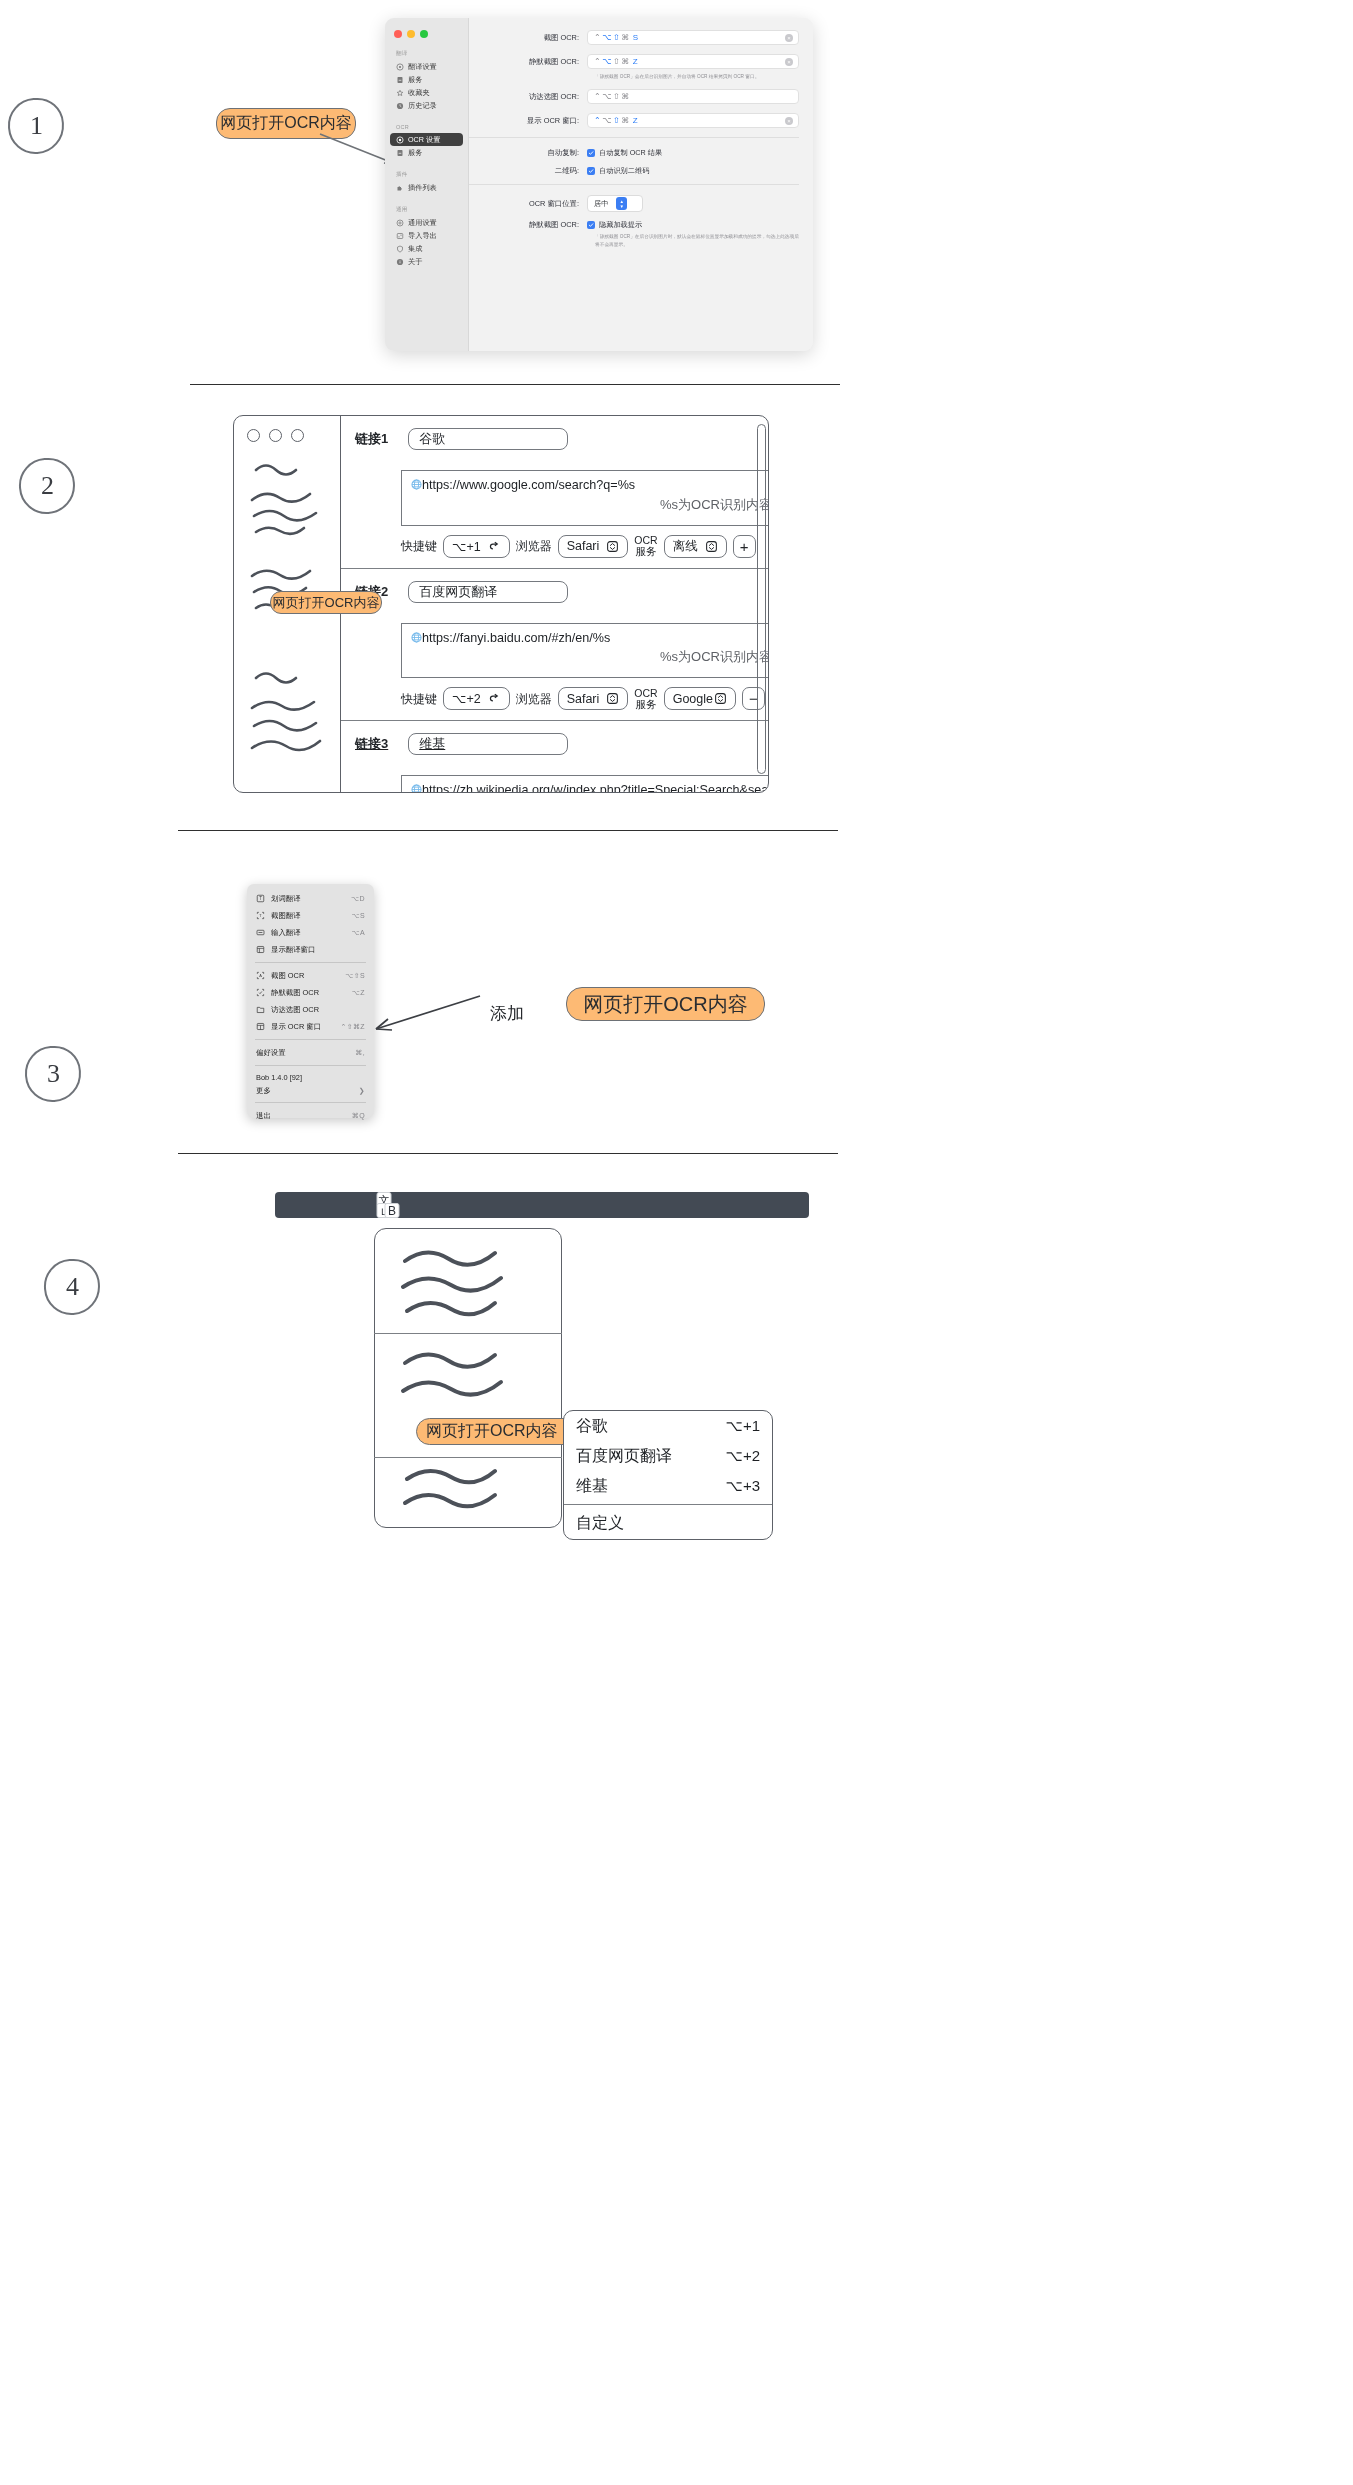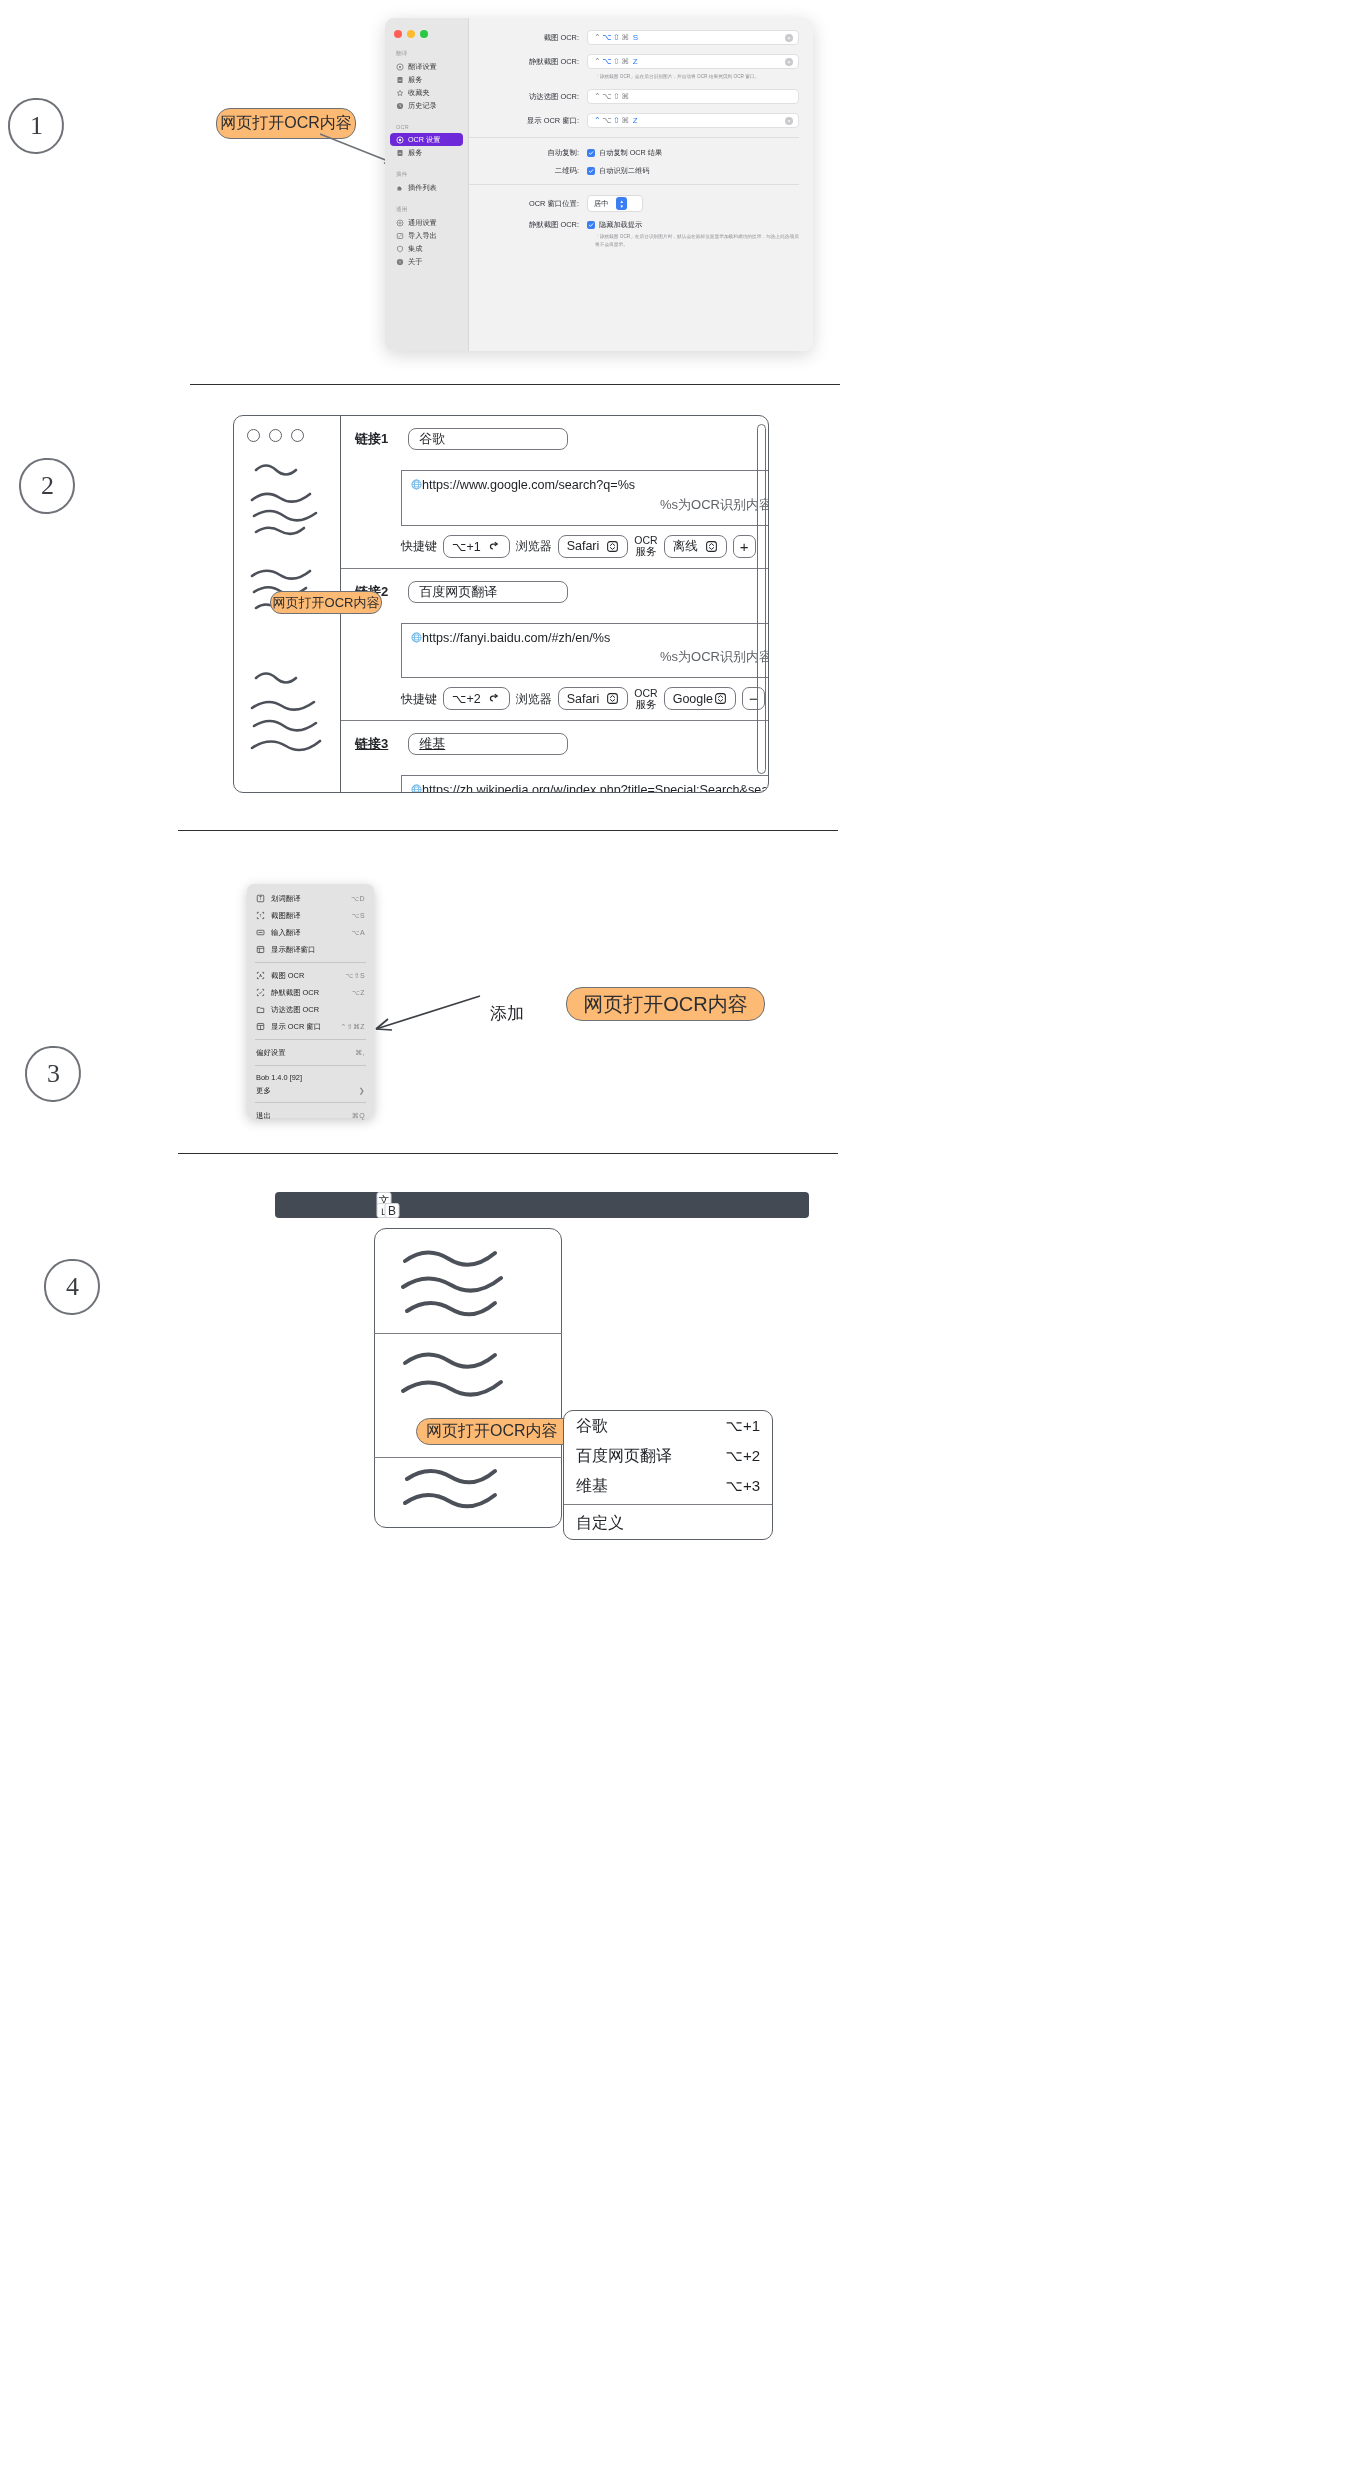--- a/index.html
+++ b/index.html
@@ -60,21 +60,21 @@
   .traffic i{ width:8px;height:8px;border-radius:50%; display:block; }
   .tl-red{background:#ff5f57}.tl-yellow{background:#febc2e}.tl-green{background:#28c840}
   .sb-group{ margin-top:12px; }
   .sb-title{ font-size:5.5px; color:#9a9a9a; letter-spacing:.3px; padding:0 0 3px 11px; text-transform:uppercase;}
   .sb-item{
     display:flex; align-items:center; gap:4px;
     font-size:7.2px; color:#3c3c3c;
     margin:0 5px; padding:2.5px 6px; border-radius:4px;
     line-height:1;
   }
-  .sb-item.active{ background:#6d28d9; color:#fff;align-items:center; }
+  .sb-item.active{ background:#404040; color:#fff;align-items:center; }
   .sb-ico{ width:8px;height:8px; flex:0 0 8px; display:inline-block; position:relative; }
   .sb-ico svg{ width:8px;height:8px; display:block; }
 
   #p1-content{ flex:1; background:#f2f2f2; padding:12px 14px 0 0; }
   .form-row{ display:flex; align-items:center; margin-bottom:9px; }
   .form-label{
     width:118px; text-align:right; padding-right:8px;
     font-size:7.4px; color:#30323a; white-space:nowrap;
   }
   .kbd-field{

